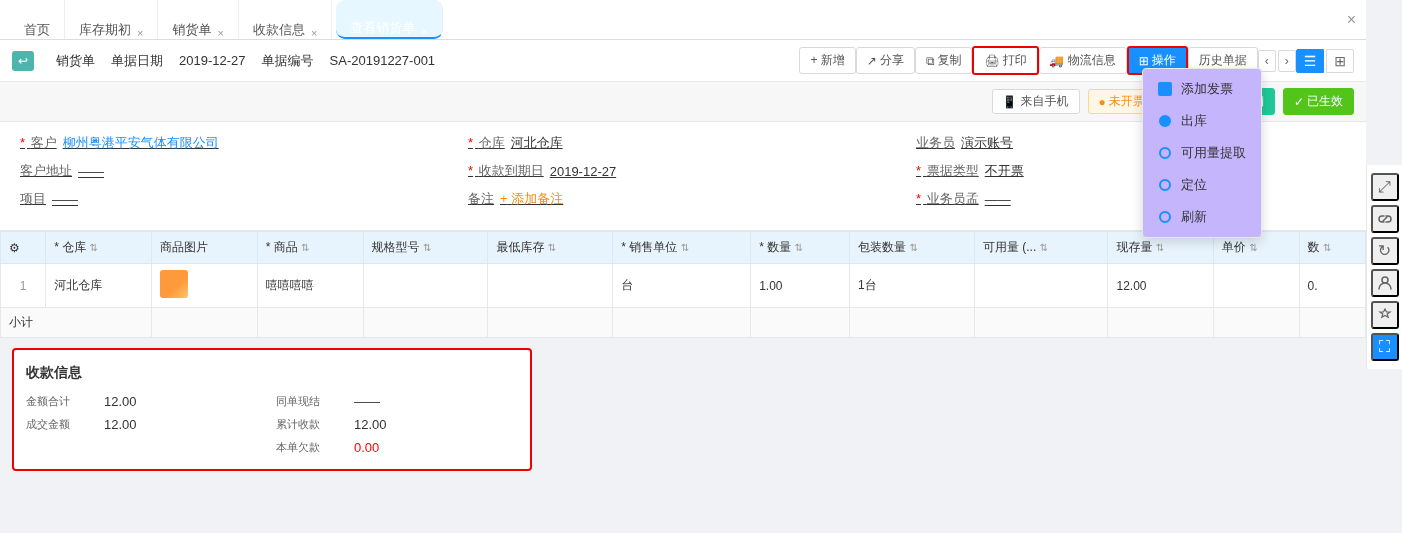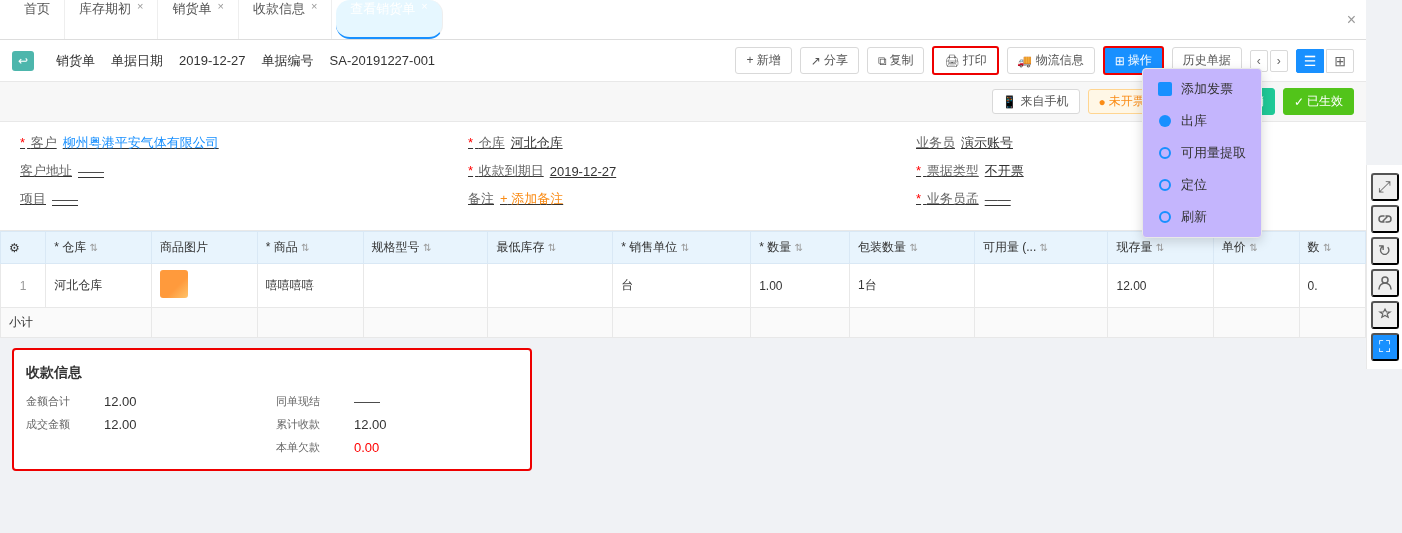--- a/index.html
+++ b/index.html
@@ -4,38 +4,38 @@
   <style>
     * { box-sizing: border-box; margin: 0; padding: 0; }
     body { font-family: "Microsoft YaHei", "PingFang SC", sans-serif; font-size: 13px; background: #f0f2f5; color: #333; }
 
     
     .tab-bar {
       display: flex; align-items: center; background: #fff; border-bottom: 1px solid #ddd;
       padding: 0 10px; height: 40px; position: relative;
     }
     .tab-item {
-      display: flex; align-items: flex-start; padding: 0 14px; height: 100%; cursor: pointer;
+      display: flex; align-items: flex-end; padding: 0 14px; height: 100%; cursor: pointer;
       font-size: 13px; color: #555; border-right: 1px solid #eee; white-space: nowrap;
     }
     .tab-item.active { background: #e6f7ff; color: #1890ff; border-bottom: 2px solid #1890ff; }
     .tab-item .close-icon { margin-left: 6px; font-size: 11px; color: #999; cursor: pointer; }
     .tab-item.active .close-icon { color: #1890ff; }
-    .tab-item-special { background: #1ab394; color: #fff !important; border-radius: 14px; margin-left: 4px; }
+    .tab-item-special { background: #1ab394; color: #fff !important; border-radius: 9px; margin-left: 4px; }
     .tab-item-special .close-icon { color: #fff !important; }
     .tab-bar-close { position: absolute; right: 10px; font-size: 16px; cursor: pointer; color: #999; }
 
     
     .toolbar {
       display: flex; align-items: center; background: #fff; padding: 6px 12px;
       border-bottom: 1px solid #e8e8e8; gap: 8px;
     }
     .doc-info { display: flex; align-items: center; gap: 16px; flex: 1; font-size: 13px; }
     .doc-icon { background: #4db6ac; color: #fff; padding: 3px 6px; border-radius: 3px; font-size: 12px; margin-right: 6px; }
-    .toolbar-actions { display: flex; align-items: center; gap: 8px; }
+    .toolbar-actions { display: flex; align-items: center; gap: 0; }
     .btn-toolbar {
       display: flex; align-items: center; gap: 3px; padding: 4px 10px; border: 1px solid #d9d9d9;
       border-radius: 3px; cursor: pointer; background: #fff; font-size: 12px; color: #555; white-space: nowrap;
     }
     .btn-toolbar.highlighted { border: 2px solid #e00; background: #fff; }
     .btn-toolbar.active-tab { background: #1890ff; color: #fff; border-color: #1890ff; }
     .btn-green { background: #52c41a; color: #fff; border-color: #52c41a; }
     .btn-teal { background: #20c997; color: #fff; border-color: #20c997; }
 
     

